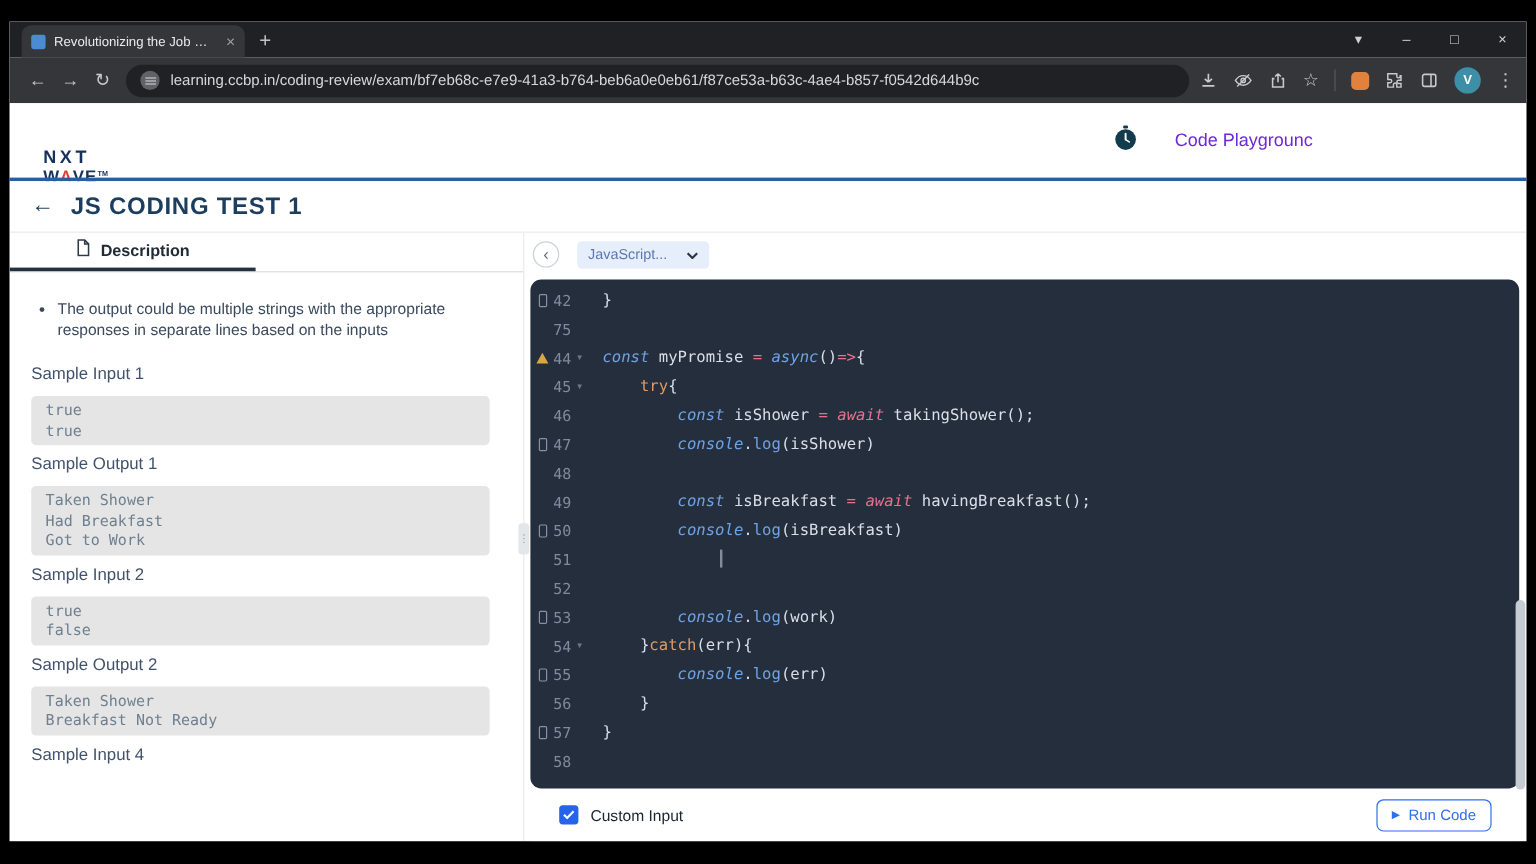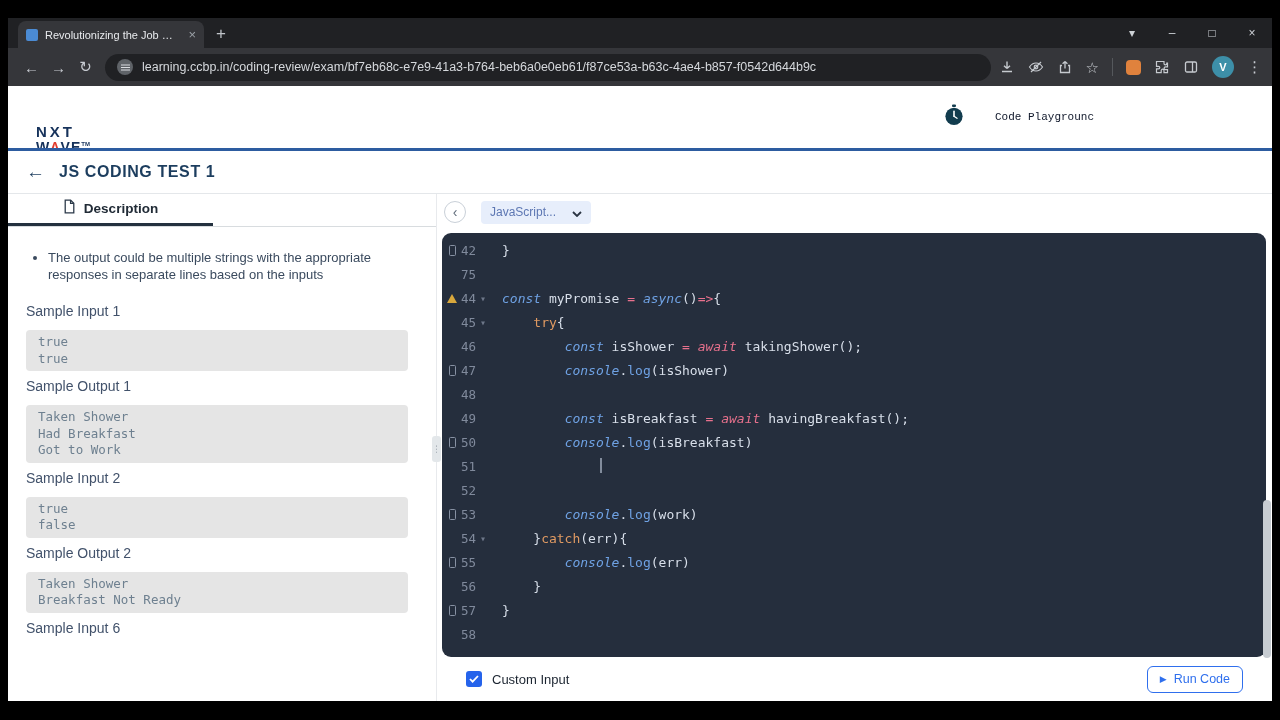--- a/index.html
+++ b/index.html
@@ -29,26 +29,26 @@
   .avatar { width:22px; height:22px; border-radius:50%; background:#3d8fa8; color:#fff; font-size:11px; font-weight:700; display:flex; align-items:center; justify-content:center; }
   .dots { color:#c7cbd1; font-size:15px; }
 
   
   .site-header { height:62px; background:#fff; display:flex; align-items:center; padding-left:28px; padding-right:178px; flex:none; }
   .logo-top { font-size:15px; font-weight:800; color:#16325b; letter-spacing:3px; line-height:1.1;margin-top:45px; }
   .logo-bottom { font-size:14px; font-weight:800; color:#16325b; letter-spacing:1px; line-height:1.1; }
   .logo-accent { color:#e23d2e; }
   .logo-tm { font-size:6px; vertical-align:super; color:#16325b; letter-spacing:0; }
   .header-right { margin-left:auto; display:flex; align-items:center; gap:30px; }
-  .hdr-text { font-size:11px; color:#0f172a;font-family:Liberation Mono, monospace; }
+  .hdr-text { font-size:15px; color:#6d28d9; }
   .blue-line { height:3px; background:#2d5ca0; flex:none; }
 
   .js-row { height:43px; border-bottom:1px solid #e4e7ea; display:flex; align-items:center; padding-left:18px; gap:14px; background:#fff; flex:none; }
   .back-arrow { color:#1c3d5e; font-size:19px; font-weight:700; }
-  .js-title { font-size:16px; font-weight:700; letter-spacing:.6px; color:#1c3d5e; }
+  .js-title { font-size:20px; font-weight:700; letter-spacing:.6px; color:#1c3d5e; }
 
   
   .content { flex:1; display:flex; min-height:0; position:relative; background:#fff; }
   .left-panel { width:429px; flex:none; border-right:1px solid #e8eaed; display:flex; flex-direction:column; min-height:0; }
   .desc-tabbar { height:33px; border-bottom:1px solid #d8dcdf; display:flex; flex:none; }
   .desc-tab { width:205px; display:flex; align-items:center; justify-content:center; gap:8px; border-bottom:3px solid #24313f; }
   .desc-tab-label { font-size:13.5px; font-weight:700; color:#212b36; }
   .desc-scroll { flex:1; overflow:hidden; padding:16px 22px 0 18px; }
   .bullet-list { margin:6px 0 20px 0; padding-left:22px; max-width:358px; }
   .bullet-list li { font-size:13px; color:#3a4a5e; line-height:17px; }
@@ -200,21 +200,21 @@
             <div class="sec-heading">Sample Output 1</div>
             <div class="sample-box">Taken Shower
 Had Breakfast
 Got to Work</div>
             <div class="sec-heading">Sample Input 2</div>
             <div class="sample-box">true
 false</div>
             <div class="sec-heading">Sample Output 2</div>
             <div class="sample-box">Taken Shower
 Breakfast Not Ready</div>
-            <div class="sec-heading">Sample Input 6</div>
+            <div class="sec-heading">Sample Input 4</div>
           </div>
       </div>
     </div>
 
     <div class="right-col">
       <div class="editor-topbar">
         <span class="circle-btn">‹</span>
         <span class="lang-pill">
           <span class="lang-label">JavaScript...</span>
           <span>

